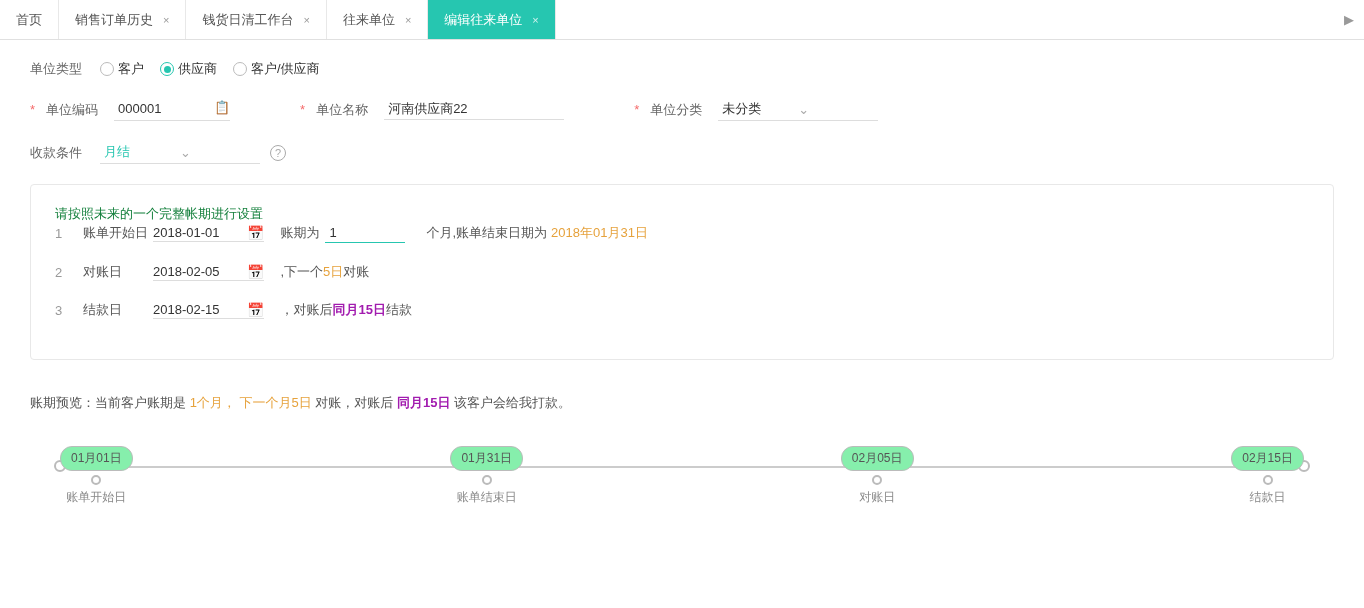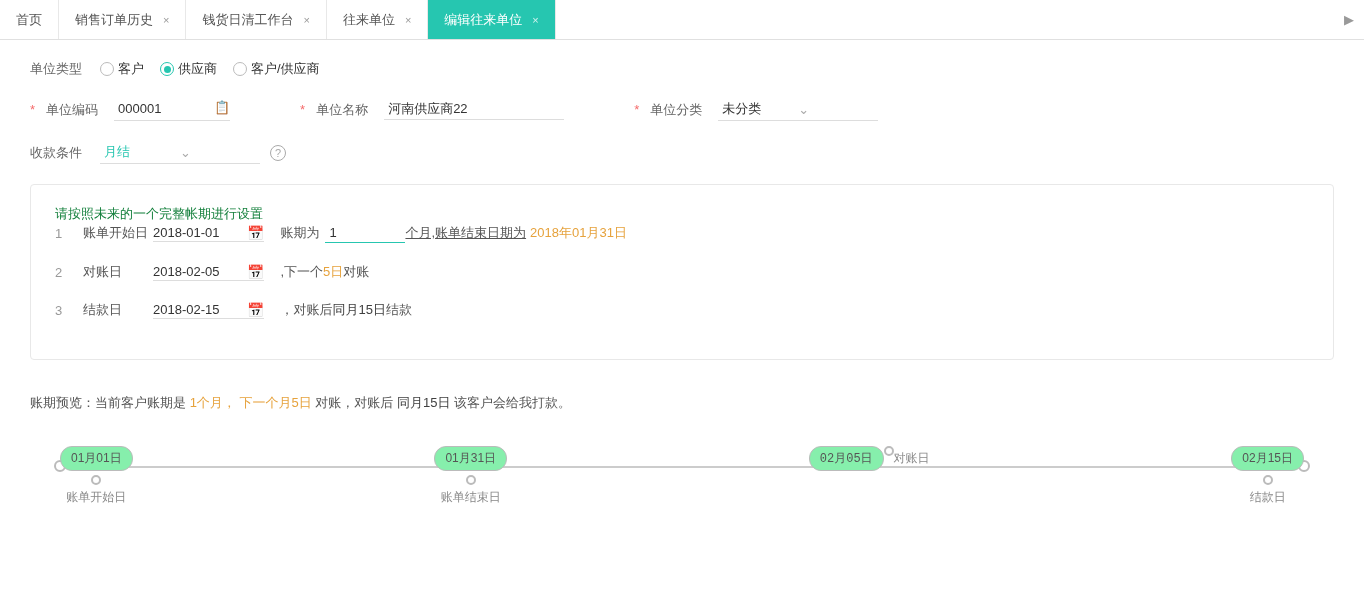--- a/index.html
+++ b/index.html
@@ -202,21 +202,21 @@
       font-size: 13px;
       color: #333;
       width: 90px;
       background: transparent;
     }
     .desc-text {
       font-size: 13px;
       color: #555;
     }
     .highlight-orange { color: #e6a23c; }
-    .highlight-teal { color: #404040; }
+    .highlight-teal { color: #a21caf; font-weight: bold; }
 
     
     .period-input {
       border: none;
       border-bottom: 1px solid #26c6b0;
       outline: none;
       font-size: 13px;
       color: #333;
       width: 80px;
       text-align: left;
@@ -361,21 +361,21 @@
 
     <div class="grid-row">
       <span class="row-num">1</span>
       <span class="row-label">账单开始日</span>
       <div class="date-input-wrap">
         <input type="text" value="2018-01-01" style="border: none; outline: none; font-size: 13px; color: rgb(51, 51, 51); width: 90px; background: transparent;">
         <span style="color:#9ecbf8;font-size:14px;cursor:pointer;margin-left:4px;">📅</span>
       </div>
       <span class="desc-text" style="margin-right:6px;">账期为</span>
       <input type="text" value="1" class="period-input" style="">
-      <span class="desc-text" style="margin-left:0;text-decoration:underline;">个月,账单结束日期为</span>
+      <span class="desc-text" style="margin-left:21px;">个月,账单结束日期为</span>
       <span class="desc-text highlight-orange" style="margin-left:4px;">2018年01月31日</span>
     </div>
 
     <div class="grid-row">
       <span class="row-num">2</span>
       <span class="row-label">对账日</span>
       <div class="date-input-wrap">
         <input type="text" value="2018-02-05" style="border: none; outline: none; font-size: 13px; color: rgb(51, 51, 51); width: 90px; background: transparent;">
         <span style="color:#9ecbf8;font-size:14px;cursor:pointer;margin-left:4px;">📅</span>
       </div>
@@ -421,21 +421,21 @@
           <div style="width:10px;height:10px;border-radius:50%;border:2px solid #bbb;background:#fff;"></div>
           <div class="node-sub">账单开始日</div>
         </div>
 
         <div style="display:flex;flex-direction:column;align-items:center;z-index:1;">
           <div class="node-badge">01月31日</div>
           <div style="width:10px;height:10px;border-radius:50%;border:2px solid #bbb;background:#fff;"></div>
           <div class="node-sub">账单结束日</div>
         </div>
 
-        <div style="display:flex;align-items:flex-start;z-index:1;font-family:Liberation Mono, monospace;">
+        <div style="display:flex;flex-direction:column;align-items:center;z-index:1;">
           <div class="node-badge">02月05日</div>
           <div style="width:10px;height:10px;border-radius:50%;border:2px solid #bbb;background:#fff;"></div>
           <div class="node-sub">对账日</div>
         </div>
 
         <div style="display:flex;flex-direction:column;align-items:center;z-index:1;">
           <div class="node-badge">02月15日</div>
           <div style="width:10px;height:10px;border-radius:50%;border:2px solid #bbb;background:#fff;"></div>
           <div class="node-sub">结款日</div>
         </div>

